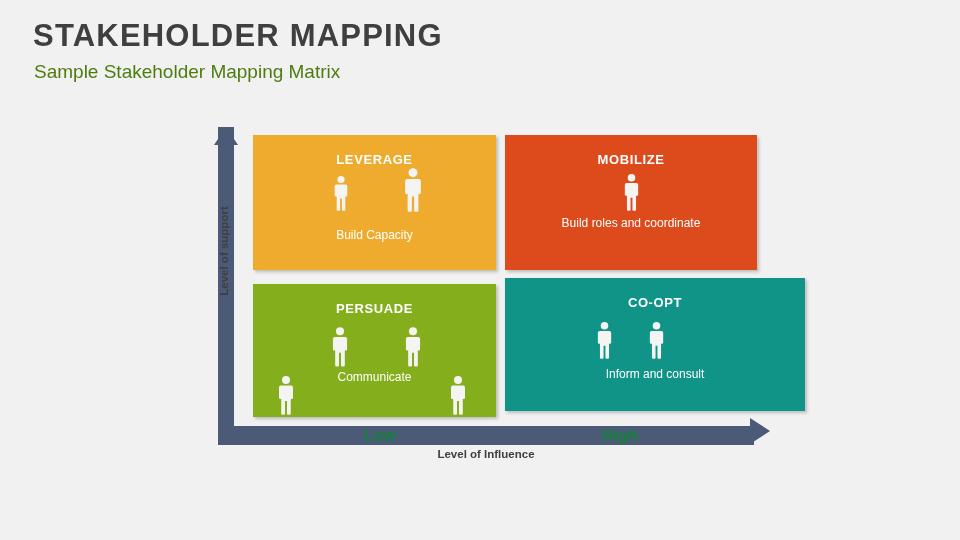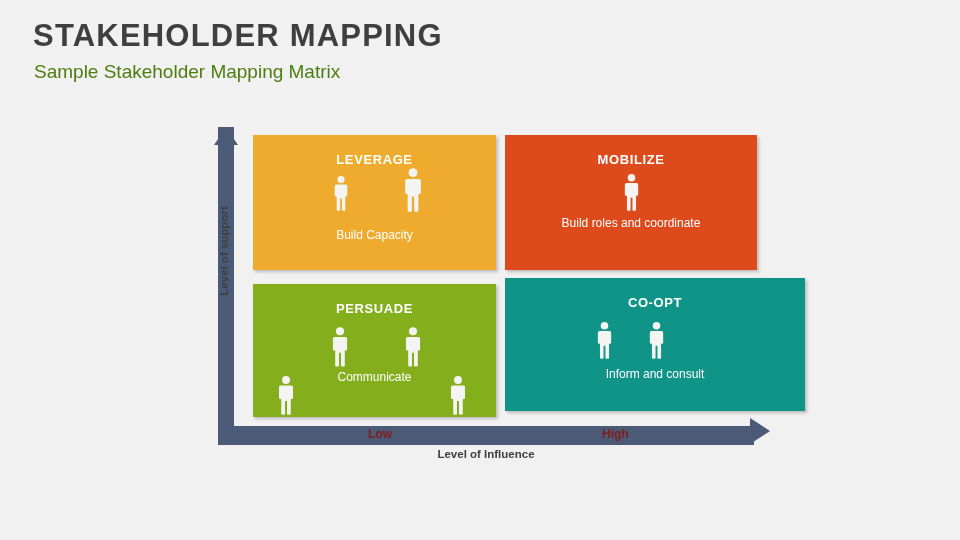--- a/index.html
+++ b/index.html
@@ -97,23 +97,23 @@
     top: 448px;
     width: 536px;
     text-align: center;
     font-size: 11.5px;
     font-weight: bold;
     color: #3f3f3f;
   }
   .axis-tick {
     position: absolute;
     top: 427px;
-    font-size: 12px;
-    font-weight: bold;
-    color: #7f1d1d;
+    font-size: 16px;
+    font-weight: bold;
+    color: #15803d;
     white-space: nowrap;
   }
   .axis-tick.low  { left: 330px; width: 100px; text-align: center; }
   .axis-tick.high { left: 602px; width: 100px; text-align: left; }
 
   
   .matrix {
     position: absolute;
     left: 253px;
     top: 135px;

